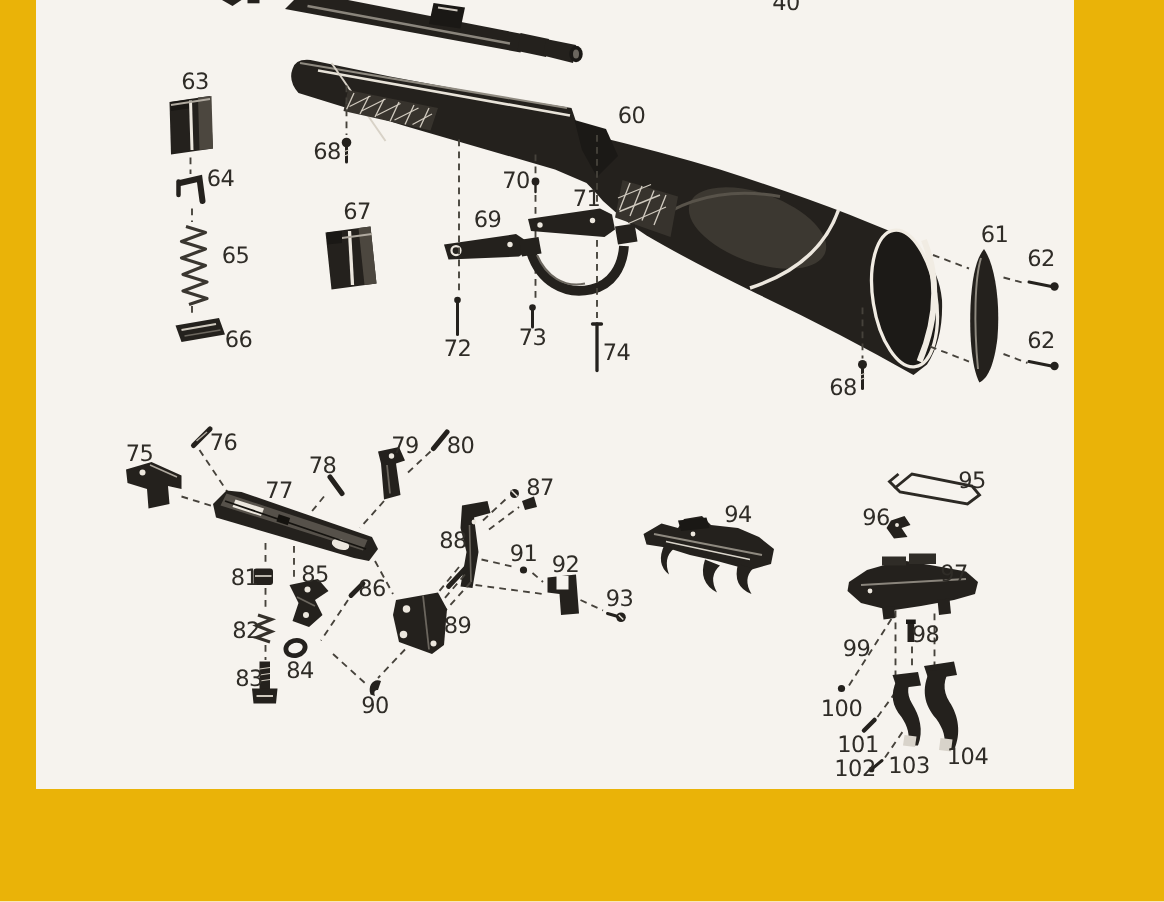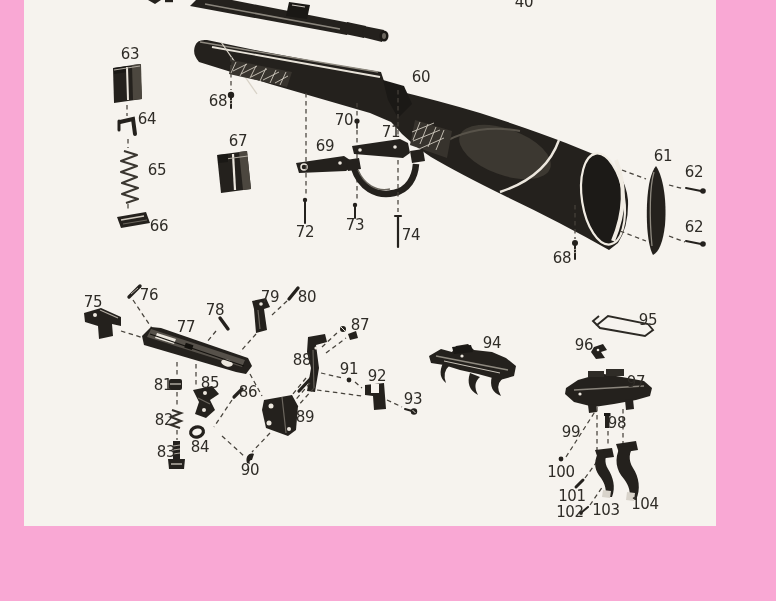--- a/index.html
+++ b/index.html
@@ -1,17 +1,17 @@
 <!DOCTYPE html>
 <html><head>
 <meta charset="utf-8">
 <style>
   html,body{margin:0;padding:0;}
   body{width:776px;height:601px;background:#ffffff;overflow:hidden;font-family:"DejaVu Sans",sans-serif;}
-  .stage{position:relative;width:776px;height:601px;background:#f9a8d4;}
+  .stage{position:relative;width:776px;height:601px;background:#eab308;}
   svg{position:absolute;left:0;top:0;}
   text.lbl{font-family:"DejaVu Sans","Liberation Sans",sans-serif;font-size:15px;fill:#2f2c27;letter-spacing:-0.3px;}
   .ink{fill:#24211d;}
   .ink2{fill:#1a1815;}
   .mid{fill:#4c473f;}
   .dash{stroke:#46423b;stroke-width:1.25;stroke-dasharray:4.5 3.5;fill:none;stroke-linecap:butt;}
   .pin{stroke:#24211d;stroke-linecap:round;}
 </style>
 </head>
 <body>

